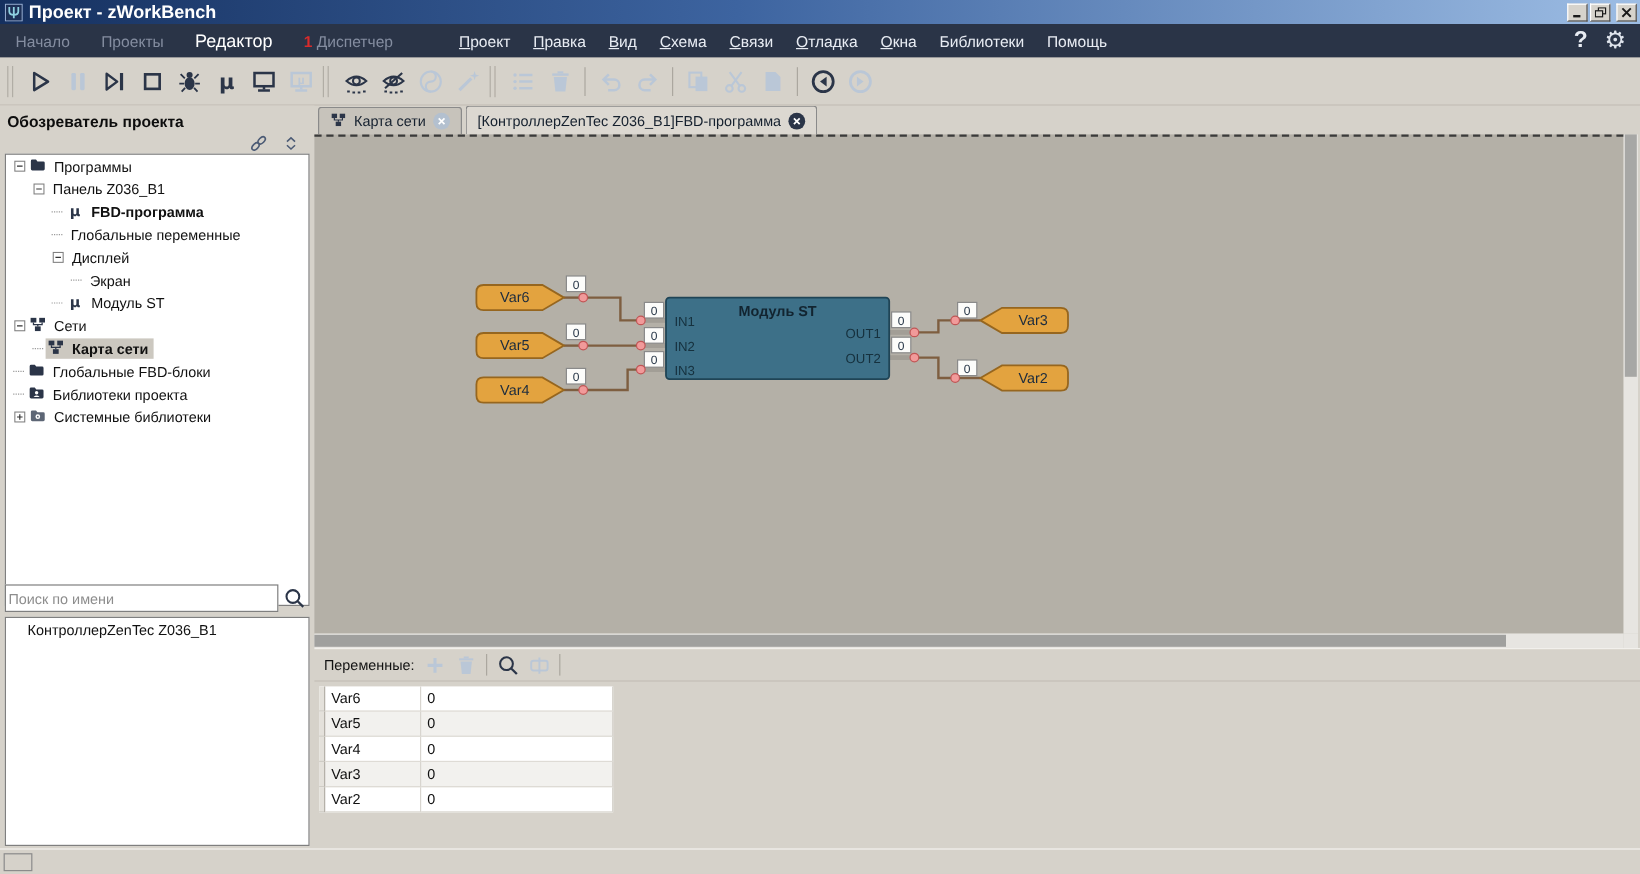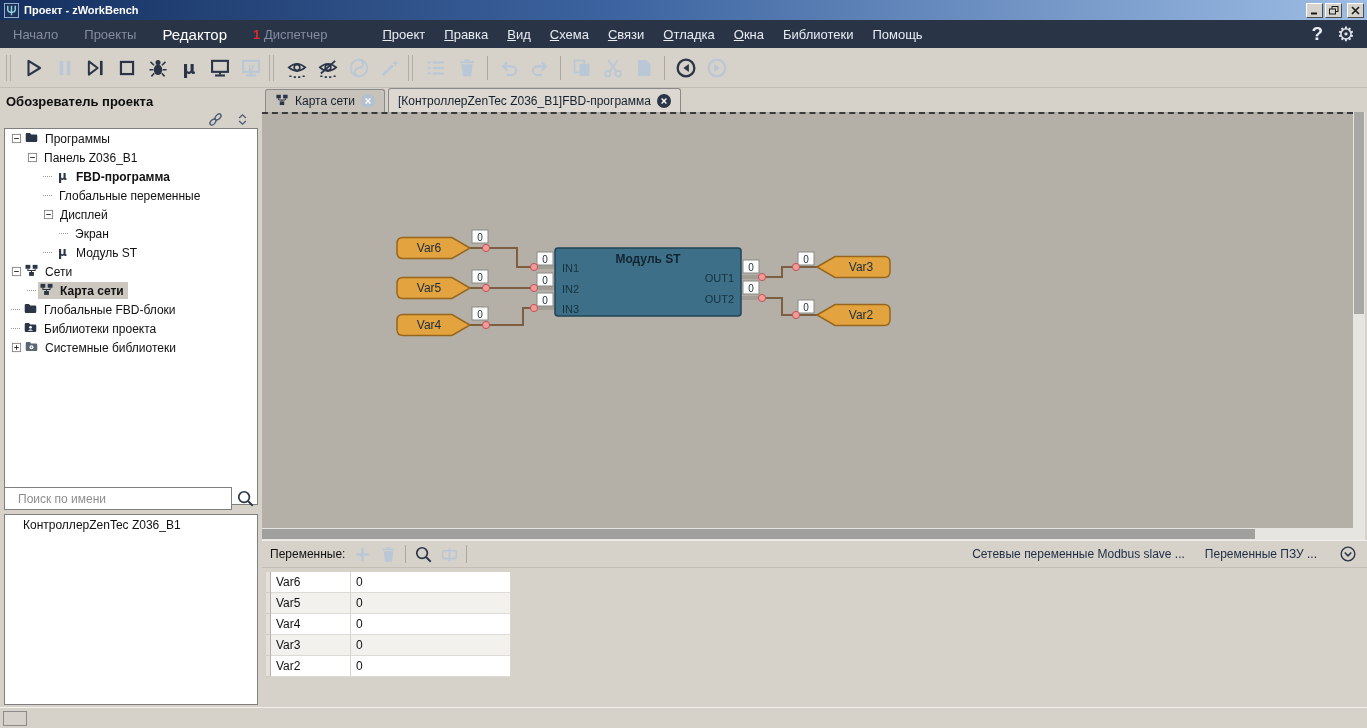--- a/index.html
+++ b/index.html
@@ -4,21 +4,21 @@
 <style>
   * { margin:0; padding:0; box-sizing:border-box; }
   html,body { width:1367px; height:728px; }
   body { position:relative; font-family:"Liberation Sans", sans-serif; background:#d6d2ca; overflow:hidden; font-size:12px; }
 
   
   .titlebar { position:absolute; top:0; left:0; right:0; height:20px;
     background:linear-gradient(to right,#15305f 0%, #3d64a0 45%, #9dbde4 100%);
     display:flex; align-items:center; padding:0 3px; }
   .appicon { width:15px; height:15px; margin-left:1px; }
-  .apptitle { color:#fff; font-weight:bold; font-size:11px; margin-left:5px; }
+  .apptitle { color:#fff; font-weight:bold; font-size:15px; margin-left:5px; }
   .winbtns { margin-left:auto; display:flex; gap:2px; }
   .winbtn { width:17px; height:15px; background:#d6d3cc; border:1px solid;
     border-color:#ffffff #4d4d4d #4d4d4d #ffffff; display:flex; align-items:center; justify-content:center; }
   .winbtn.close { margin-left:3px; }
   .winbtn svg { display:block; }
 
   
   .menubar { position:absolute; top:20px; left:0; right:0; height:28px; background:#2a3447;
     display:flex; align-items:center; color:#e6eaf2; }
   .ws-item { font-size:13px; color:#848da0; margin:0 13px; cursor:default; white-space:nowrap; }
@@ -48,21 +48,21 @@
   .trow { height:19px; display:flex; align-items:center; white-space:nowrap; color:#111; }
   .trow .stub { width:9px; border-top:1px dotted #9a9a9a; margin-right:2px; flex:none; }
   .trow .lbl { padding:0 4px 0 5px; }
   .trow .lbl.bold { font-weight:bold; }
   .trow.selected .lbl-wrap { background:#ccc8c0; }
   .lbl-wrap { display:flex; align-items:center; height:17px; }
   .expbox { flex:none; margin-right:1px; }
   .ticon { flex:none; margin:0 1px; color:#2b3548; }
   .searchrow { position:absolute; top:399px; left:4px; width:254px; height:23px; display:flex; align-items:center; }
   .searchrow input { flex:1; height:23px; border:1px solid #7f7f7f; background:#fff; font-family:inherit;
-    font-size:12px; padding:0 13px; color:#222; }
+    font-size:12px; padding:0 2px; color:#222; }
   .searchrow input::placeholder { color:#8d8d8d; }
   .searchbtn { width:26px; height:23px; display:flex; align-items:center; justify-content:center; color:#2b3548; }
   .devbox { position:absolute; top:426px; left:4px; width:254px; bottom:2px; background:#fff; border:1px solid #7f7f7f; }
   .devrow { height:19px; display:flex; align-items:center; padding-left:14px; color:#111; }
 
   
   .editor { position:absolute; top:88px; left:262px; right:0; bottom:21px; }
   .tabstrip { height:24px; display:flex; align-items:flex-end; padding-left:3px; }
   .etab { display:flex; align-items:center; gap:6px; height:23px; padding:0 9px; font-size:12px;
     background:#c7c3bb; border:1px solid #8a8a8a; border-bottom:none; border-radius:3px 3px 0 0;
@@ -627,30 +627,20 @@
             </svg>
           </span>
           <span class="vicon">
             <svg width="19" height="19" viewBox="0 0 20 20" class="ic-off">
               <rect x="2.8" y="6" width="14.4" height="8.4" rx="2" fill="none" stroke="currentColor" stroke-width="1.7"></rect>
               <line x1="10" y1="3" x2="10" y2="17.4" stroke="currentColor" stroke-width="1.7"></line>
             </svg>
           </span>
           <span class="vsep"></span>
         </span>
-      <span id="varlinks" class="varlinks">
-          <span class="varlink">Сетевые переменные Modbus slave ...</span>
-          <span class="varlink">Переменные ПЗУ ...</span>
-          <span class="chev">
-            <svg width="18" height="18" viewBox="0 0 20 20" class="ic-on">
-              <circle cx="10" cy="10" r="7.6" fill="none" stroke="currentColor" stroke-width="1.5"></circle>
-              <path d="M6.4 8.4 L10 12 L13.6 8.4" fill="none" stroke="currentColor" stroke-width="1.7"></path>
-            </svg>
-          </span>
-        </span>
     </div>
     <div id="vartable" class="vartable">
         <div class="vrow">
           <div class="vgut"></div>
           <div class="vcell" style="width: 80px;">Var6</div>
           <div class="vcell" style="width: 160px;">0</div>
         </div>
         <div class="vrow alt">
           <div class="vgut"></div>
           <div class="vcell" style="width: 80px;">Var5</div>

